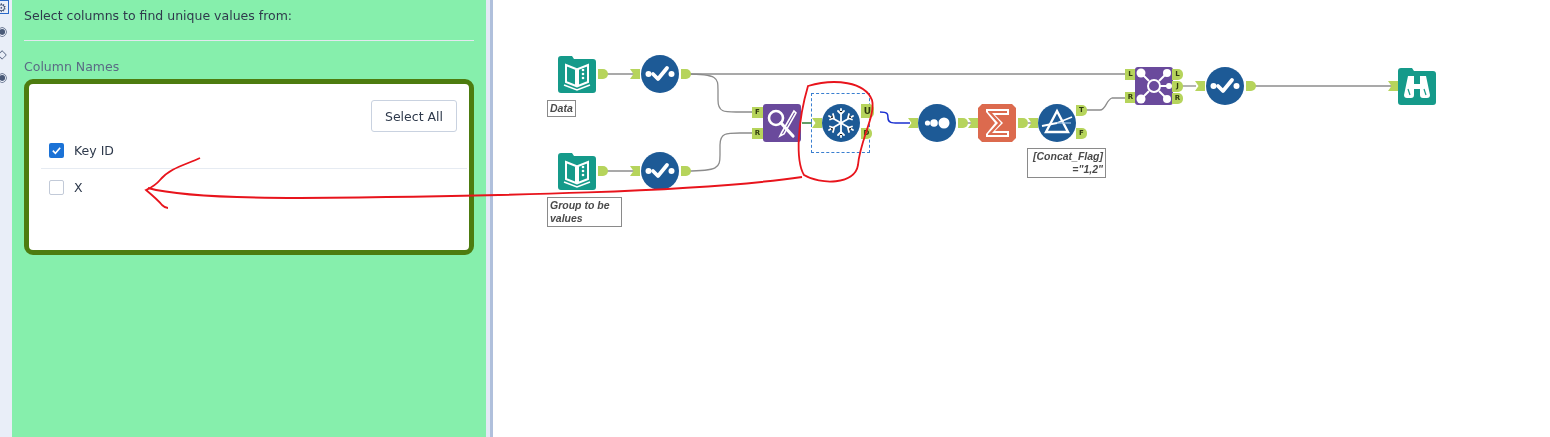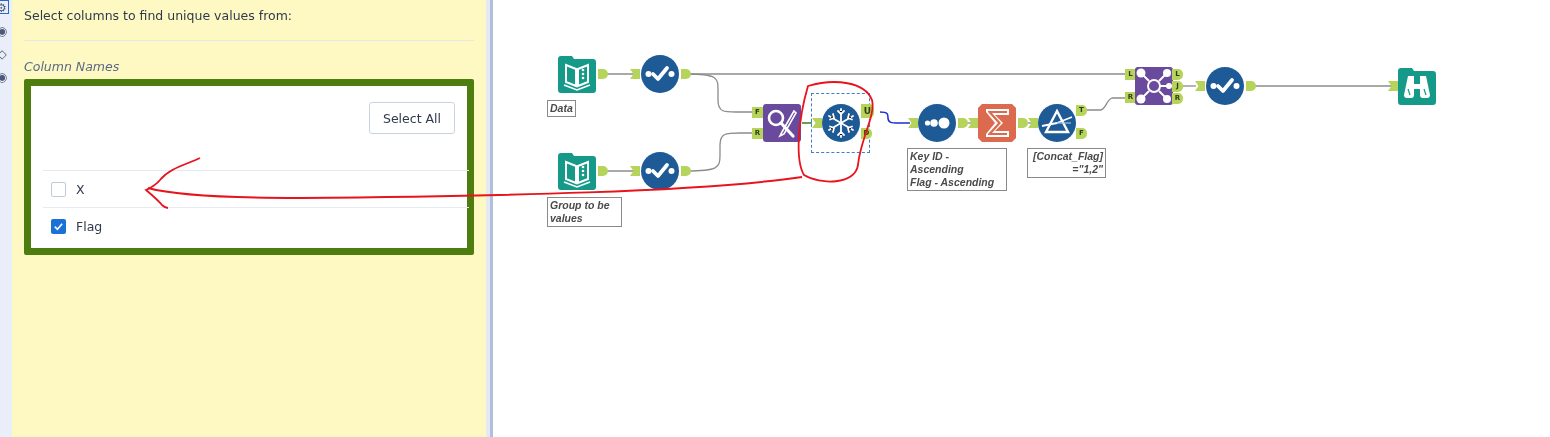--- a/index.html
+++ b/index.html
@@ -5,25 +5,25 @@
     * { box-sizing: border-box; margin: 0; padding: 0; }
     html, body { width: 1550px; height: 437px; overflow: hidden; background: #ffffff; font-family: "DejaVu Sans", sans-serif; }
     #root { position: relative; width: 1550px; height: 437px; }
 
     
     #icon-strip { position: absolute; left: 0; top: 0; width: 12px; height: 437px; background: #e9eef8; }
     .strip-icon { position: absolute; left: -5px; width: 14px; height: 14px; color: #4a5a78; font-size: 12px; line-height: 14px; text-align: center; }
     .strip-icon.active { border: 1px solid #2a68c8; border-left: none; }
 
     
-    #config-panel { position: absolute; left: 12px; top: 0; width: 474px; height: 437px; background: #fef9c3; }
+    #config-panel { position: absolute; left: 12px; top: 0; width: 474px; height: 437px; background: #86efac; }
     #panel-desc { position: absolute; left: 12px; top: 8px; font-size: 12.5px; color: #2f3a4c; }
     #panel-divider { position: absolute; left: 12px; top: 40px; width: 450px; height: 1px; background: #e3e8ef; }
-    #column-names-label { position: absolute; left: 12px; top: 59px; font-size: 12.5px; color: #5a6a84; font-style: italic; }
-    #column-box { position: absolute; left: 12px; top: 79px; width: 450px; height: 176px; background: #ffffff; border: 7px solid #4d7c0f; border-radius: 2px; }
+    #column-names-label { position: absolute; left: 12px; top: 59px; font-size: 12.5px; color: #5a6a84; }
+    #column-box { position: absolute; left: 12px; top: 79px; width: 450px; height: 176px; background: #ffffff; border: 5px solid #4d7c0f; border-radius: 9px; }
     #select-all-button { position: absolute; right: 12px; top: 16px; width: 86px; height: 32px; background: #fff; border: 1px solid #c9d2e0; border-radius: 3px; font-size: 12.5px; color: #2f3a4c; font-family: "DejaVu Sans", sans-serif; cursor: pointer; }
     .col-row { position: absolute; left: 12px; width: 426px; height: 37px; display: flex; align-items: center; }
     .col-row.sep { border-top: 1px solid #e6ebf2; }
     .cb { width: 15px; height: 15px; border-radius: 2px; margin-left: 8px; margin-right: 10px; display: flex; align-items: center; justify-content: center; }
     .cb.on { background: #1b72d6; }
     .cb.off { background: #fff; border: 1px solid #c2cad8; }
     .cb svg { width: 11px; height: 11px; }
     .col-label { font-size: 12.5px; color: #2f3a4c; }
 
     #panel-edge { position: absolute; left: 486px; top: 0; width: 4px; height: 437px; background: #e3e9f5; }
@@ -54,34 +54,34 @@
     <div class="strip-icon" style="top:70px;">◉</div>
   </div>
 
   <div id="config-panel">
     <div id="panel-desc">Select columns to find unique values from:</div>
     <div id="panel-divider"></div>
     <div id="column-names-label">Column Names</div>
     <div id="column-box">
       <button id="select-all-button">Select All</button>
 
-
-      <div class="col-row sep" style="top:84px;">
-        <div class="cb off"></div>
-        <span class="col-label">X</span>
-      </div>
-
-      <div class="col-row sep" style="top:121px;">
+      <div class="col-row" style="top:48px;">
         <div class="cb on">
           <svg viewBox="0 0 12 12">
               <path d="M2 6.2 L4.8 9 L10 3" stroke="#fff" stroke-width="1.8" fill="none"></path>
             </svg>
         </div>
-        <span class="col-label">Flag</span>
+        <span class="col-label">Key ID</span>
       </div>
+
+      <div class="col-row sep" style="top:84px;">
+        <div class="cb off"></div>
+        <span class="col-label">X</span>
+      </div>
+
     </div>
   </div>
   <div id="panel-edge"></div>
   <div id="splitter"></div>
 
   <div id="canvas"></div>
 
   <svg id="wires">
     <path d="M605 74 L640 74" stroke="#8c8c8c" stroke-width="1.3" fill="none"></path>
     <path d="M605 171 L640 171" stroke="#8c8c8c" stroke-width="1.3" fill="none"></path>
@@ -185,25 +185,20 @@
   <div class="anchor in" style="left:908px; top:118px;"></div>
   <div class="tool" style="left:918px; top:104px;">
     <svg viewBox="0 0 38 38">
       <circle cx="19" cy="19" r="19" fill="#1d5a96"></circle>
       <circle cx="9.5" cy="19" r="2.6" fill="#fff"></circle>
         <circle cx="16" cy="19" r="3.8" fill="#fff"></circle>
         <circle cx="26" cy="19" r="5.5" fill="#fff"></circle>
     </svg>
   </div>
   <div class="anchor" style="left:958px; top:118px;"></div>
-  <div class="annotation" style="left:907px; top:148px; width:100px;">
-    <div>Key ID -</div>
-    <div>Ascending</div>
-    <div>Flag - Ascending</div>
-  </div>
 
   <div class="anchor in" style="left:968px; top:118px;"></div>
   <div class="tool" style="left:978px; top:104px;">
     <svg viewBox="0 0 38 38">
       <path d="M4 0 L34 0 L38 4 L38 34 L34 38 L4 38 L0 34 L0 4 Z" fill="#dc6a4e"></path>
       <path d="M8 5 L31 5 L31 11 L17 11 L25 19 L17 27 L31 27 L31 33 L8 33 L8 30 L17 19 L8 8 Z" fill="#fff"></path>
       <path d="M10 7 L29 7 L29 9 L14 9 L23 19 L14 29 L29 29 L29 31 L10 31 L10 30 L20 19 L10 8 Z" fill="#dc6a4e"></path>
     </svg>
   </div>
   <div class="anchor" style="left:1018px; top:118px;"></div>

